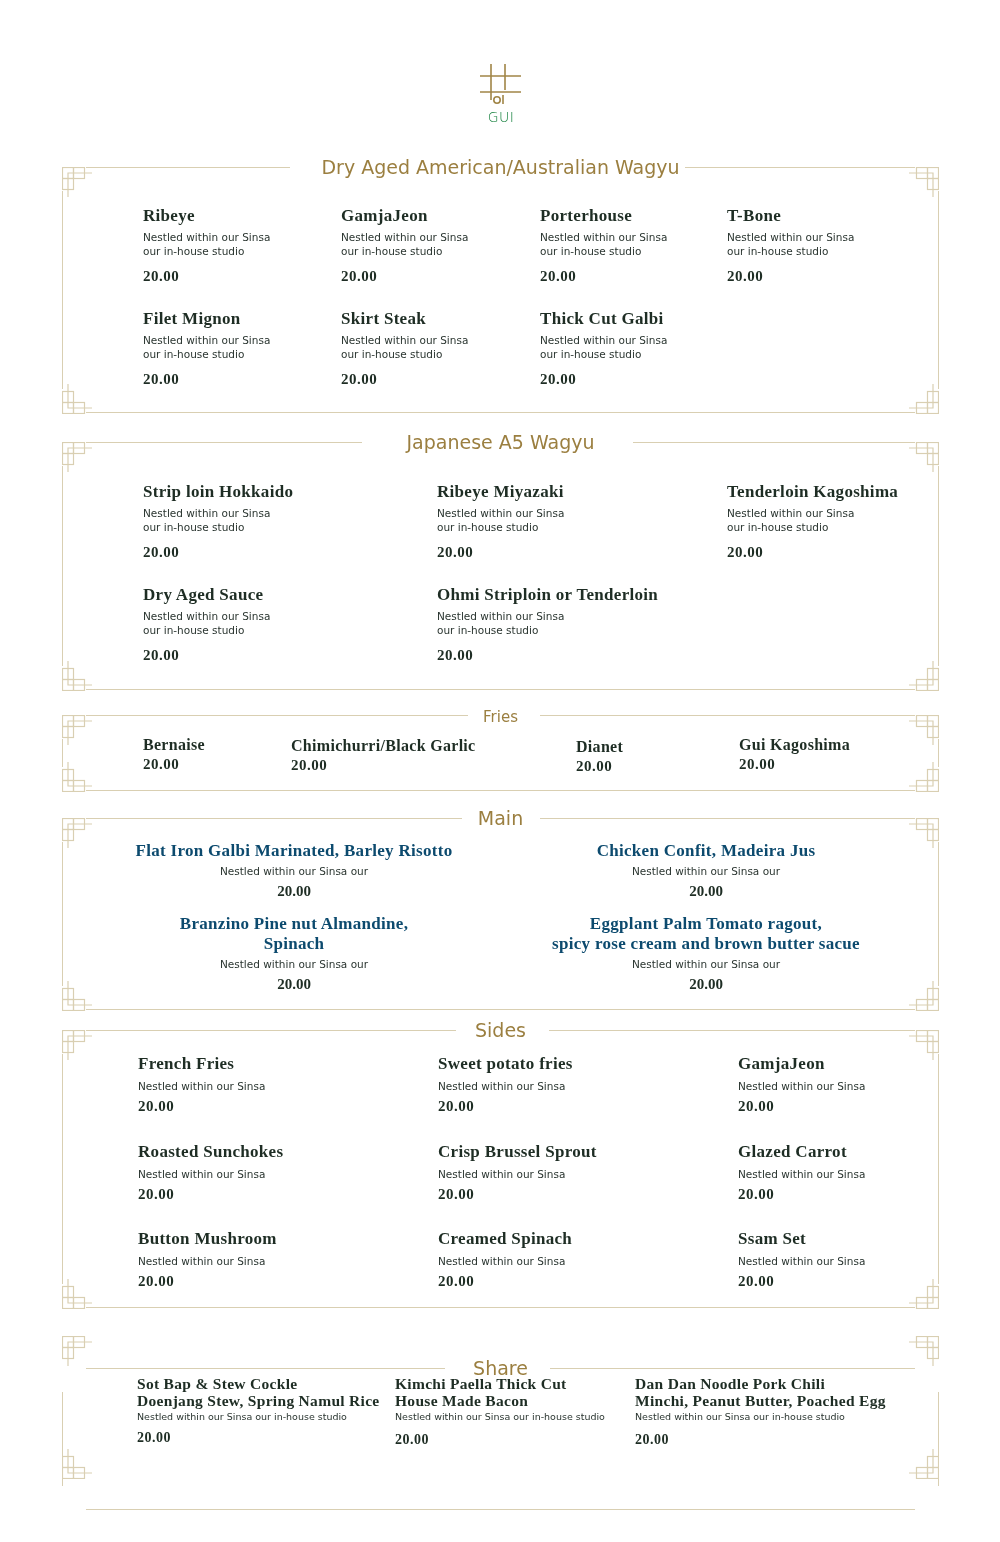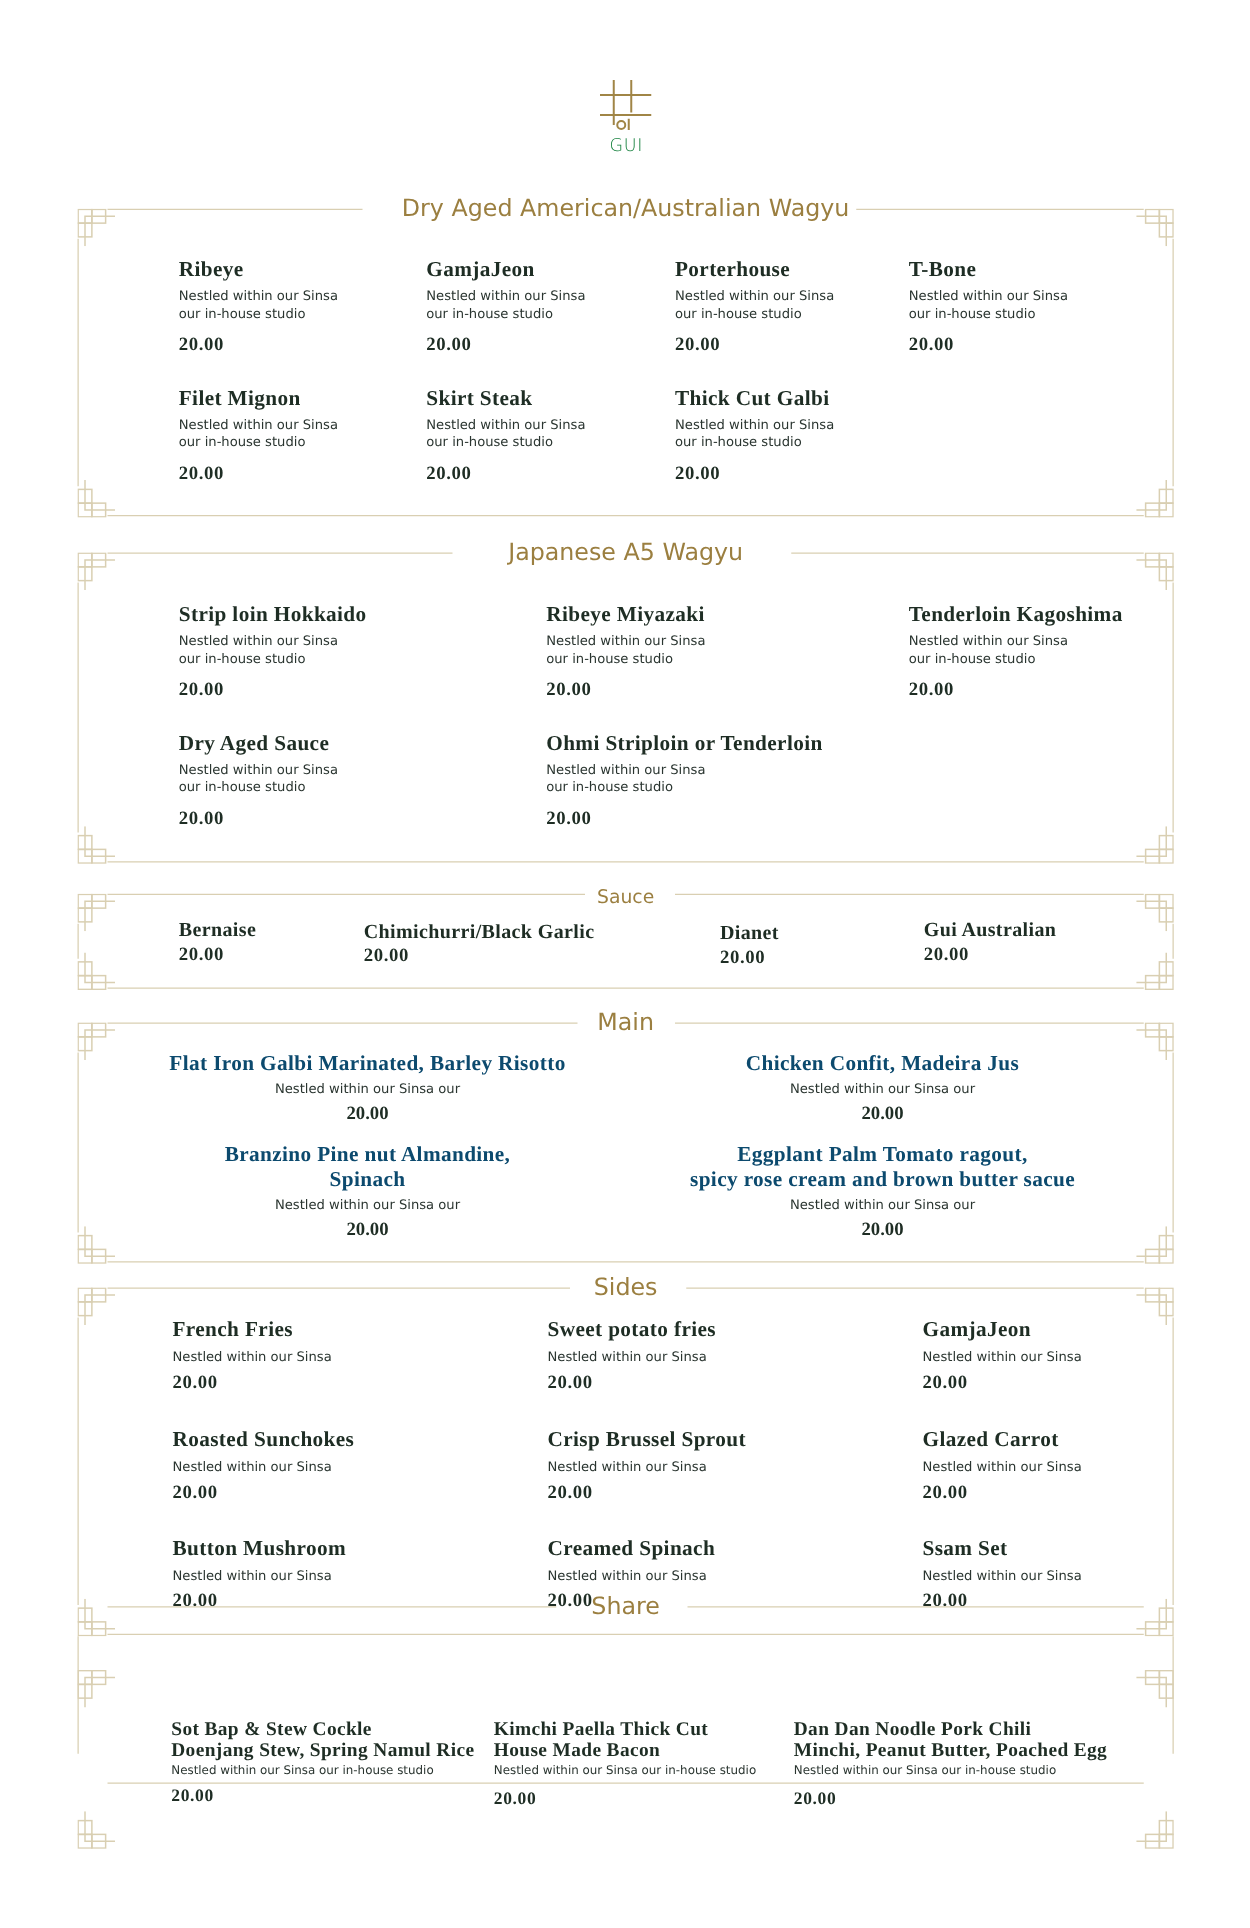--- a/index.html
+++ b/index.html
@@ -186,21 +186,21 @@
   <div class="desc"><span>Nestled within our Sinsa</span><br><span>our in-house studio</span></div>
   <div class="price">20.00</div>
 </div>
 
 <div class="frame" style="top:715px;height:76px;">
   <div class="line" style="left:24px;top:0;width:382px;height:1px;"></div>
   <div class="line" style="left:478px;top:0;width:375px;height:1px;"></div>
   <div class="line" style="left:24px;top:75px;width:829px;height:1px;"></div>
   <div class="line" style="left:0;top:24px;width:1px;height:28px;"></div>
   <div class="line" style="left:876px;top:24px;width:1px;height:28px;"></div>
-  <div class="title" style="font-size:15px;top:-11px;">Sauce</div>
+  <div class="title" style="font-size:15px;top:-11px;">Fries</div>
 </div>
 <div class="corner" style="left:62px;top:715px;">
     <svg width="30" height="30">
       <use href="#corner-tl"></use>
     </svg>
   </div>
 <div class="corner" style="left:909px;top:715px;transform:scaleX(-1);">
     <svg width="30" height="30">
       <use href="#corner-tl"></use>
     </svg>
@@ -222,21 +222,21 @@
 </div>
 <div class="item sauce" style="left:291px;top:736px;">
   <div class="name">Chimichurri/Black Garlic</div>
   <div class="price">20.00</div>
 </div>
 <div class="item sauce" style="left:576px;top:737px;">
   <div class="name">Dianet</div>
   <div class="price">20.00</div>
 </div>
 <div class="item sauce" style="left:739px;top:735px;">
-  <div class="name">Gui Australian</div>
+  <div class="name">Gui Kagoshima</div>
   <div class="price">20.00</div>
 </div>
 
 <div class="frame" style="top:818px;height:192px;">
   <div class="line" style="left:24px;top:0;width:376px;height:1px;"></div>
   <div class="line" style="left:478px;top:0;width:375px;height:1px;"></div>
   <div class="line" style="left:24px;top:191px;width:829px;height:1px;"></div>
   <div class="line" style="left:0;top:24px;width:1px;height:144px;"></div>
   <div class="line" style="left:876px;top:24px;width:1px;height:144px;"></div>
   <div class="title">Main</div>
@@ -351,21 +351,21 @@
   <div class="name">Creamed Spinach</div>
   <div class="desc">Nestled within our Sinsa</div>
   <div class="price">20.00</div>
 </div>
 <div class="item side" style="left:738px;top:1229px;">
   <div class="name">Ssam Set</div>
   <div class="desc">Nestled within our Sinsa</div>
   <div class="price">20.00</div>
 </div>
 
-<div class="frame" style="top:1285px;height:142px;">
+<div class="frame" style="top:1368px;height:142px;">
   <div class="line" style="left:24px;top:0;width:359px;height:1px;"></div>
   <div class="line" style="left:488px;top:0;width:365px;height:1px;"></div>
   <div class="line" style="left:24px;top:141px;width:829px;height:1px;"></div>
   <div class="line" style="left:0;top:24px;width:1px;height:94px;"></div>
   <div class="line" style="left:876px;top:24px;width:1px;height:94px;"></div>
   <div class="title">Share</div>
 </div>
 <div class="corner" style="left:62px;top:1336px;">
     <svg width="30" height="30">
       <use href="#corner-tl"></use>

